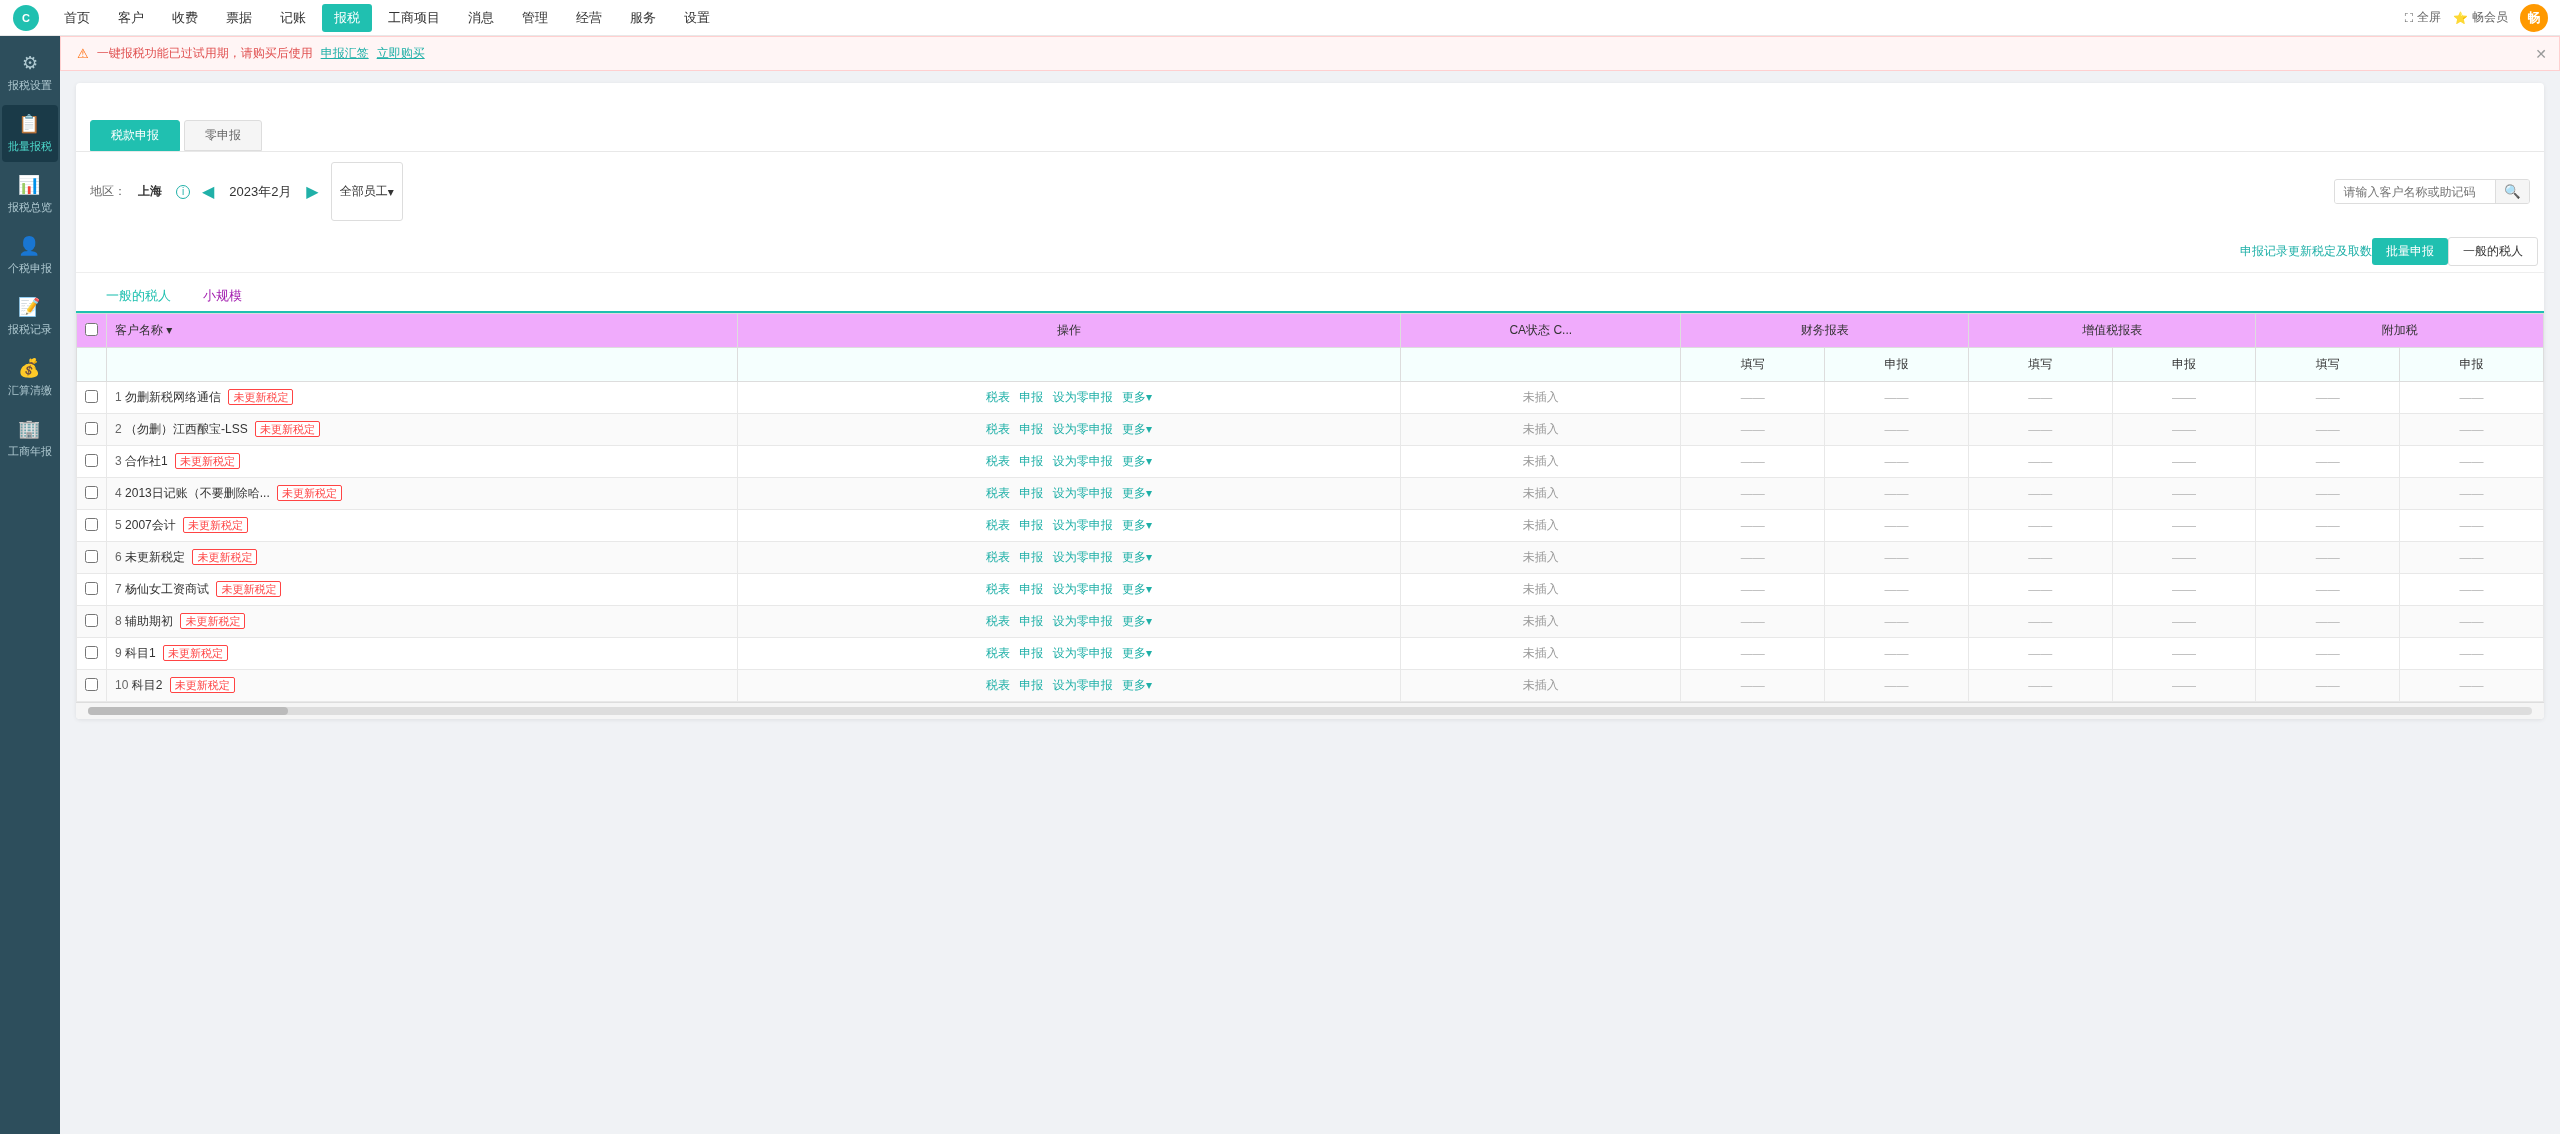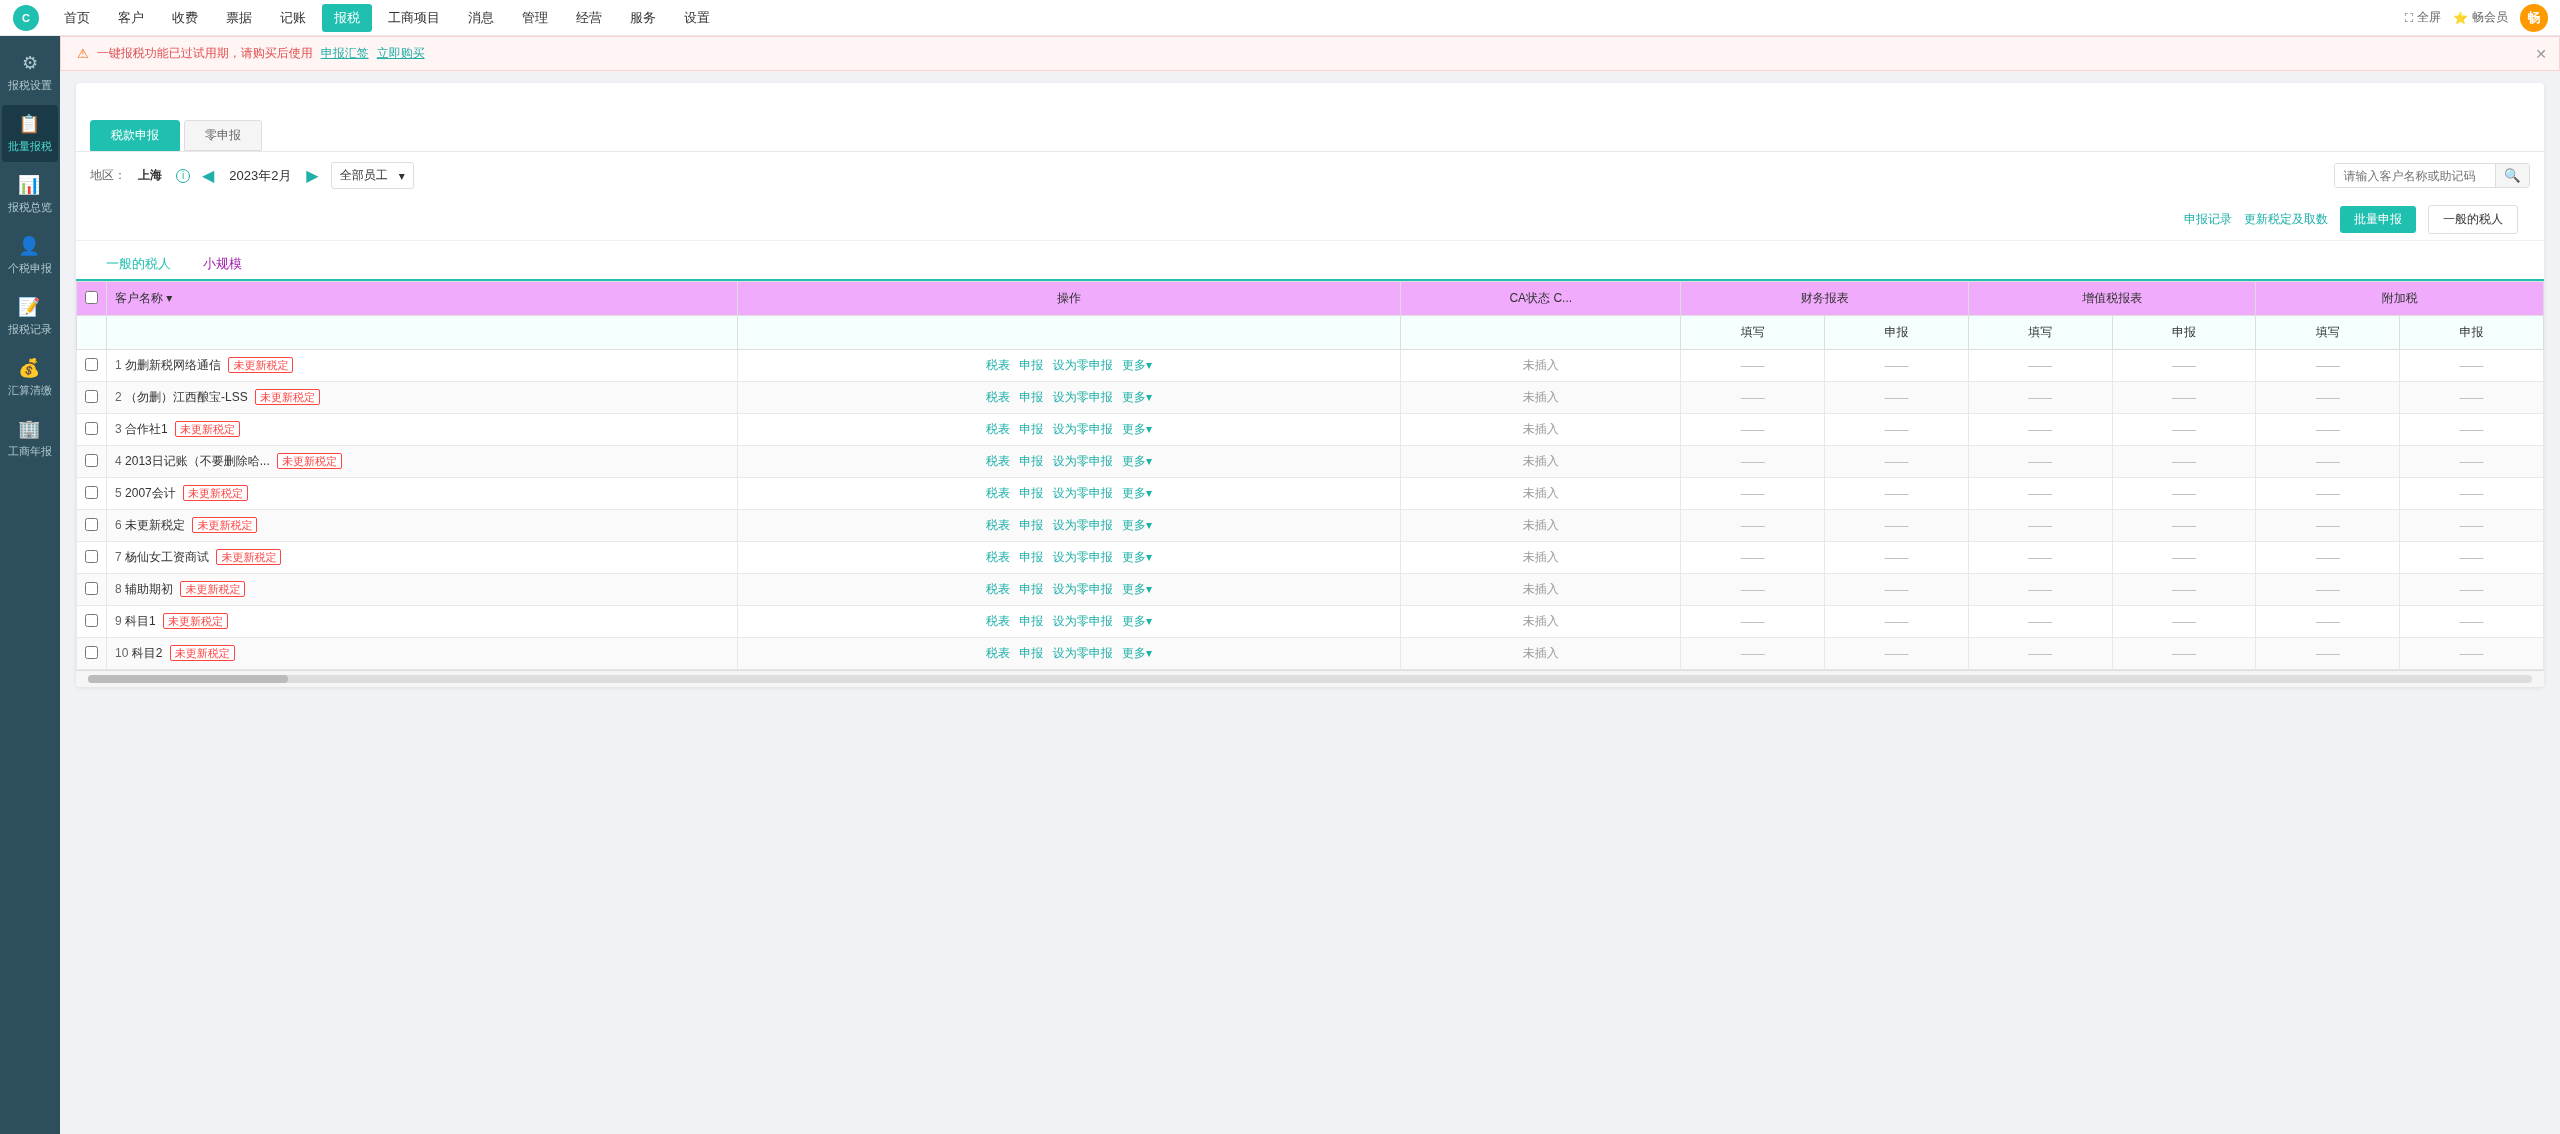--- a/index.html
+++ b/index.html
@@ -43,27 +43,27 @@
     .tab-btn { padding: 6px 20px; border: 1px solid #ddd; background: #f5f5f5; cursor: pointer; color: #666; font-size: 12px; border-radius: 3px 3px 0 0; margin-right: 4px; margin-top: 27px; }
     .tab-btn.active { background: #20c0b0; color: #fff; border-color: #20c0b0; }
 
     
     .filter-bar { display: flex; align-items: center; padding: 10px 14px; gap: 12px; flex-wrap: wrap; }
     .filter-label { color: #666; font-size: 12px; }
     .region-val { font-weight: bold; color: #333; }
     .date-nav { display: flex; align-items: center; gap: 6px; }
     .date-nav-btn { background: none; border: none; cursor: pointer; color: #20b0a8; font-size: 16px; }
     .date-display { font-size: 13px; color: #333; font-weight: 500; min-width: 80px; text-align: center; }
-    .dept-select { border: 1px solid #ddd; padding: 4px 8px; border-radius: 3px; font-size: 12px; color: #333; display: flex; align-items: center; gap: 11px; cursor: pointer; background: #fff; }
+    .dept-select { border: 1px solid #ddd; padding: 20px 8px; border-radius: 3px; font-size: 12px; color: #333; display: flex; align-items: center; gap: 0; cursor: pointer; background: #fff; }
     .search-box { display: flex; align-items: center; border: 1px solid #ddd; border-radius: 3px; overflow: hidden; margin-left: auto; }
     .search-input { border: none; outline: none; padding: 4px 8px; font-size: 12px; width: 160px; color: #999; }
     .search-btn { background: #f5f5f5; border: none; border-left: 1px solid #ddd; padding: 4px 8px; cursor: pointer; color: #666; }
 
     
-    .action-bar { display: flex; align-items: center; padding: 6px 26px; gap: 12px; border-bottom: 1px solid #eee; }
+    .action-bar { display: flex; align-items: center; padding: 6px 6px; gap: 0; border-bottom: 1px solid #eee; }
     .action-bar-spacer { flex: 1; }
     .action-link { color: #20b0a8; cursor: pointer; font-size: 12px; text-decoration: none; }
     .btn-primary { background: #20c0b0; color: #fff; border: none; padding: 5px 14px; border-radius: 3px; cursor: pointer; font-size: 12px; }
     .btn-default { background: #fff; color: #333; border: 1px solid #ddd; padding: 5px 14px; border-radius: 3px; cursor: pointer; font-size: 12px; }
 
     
     .type-tabs { display: flex; padding: 8px 14px 0; gap: 0; border-bottom: 2px solid #20c0b0; }
     .type-tab { padding: 6px 16px; cursor: pointer; font-size: 13px; color: #a21caf; border-bottom: 2px solid transparent; margin-bottom: -2px; }
     .type-tab.active { color: #20c0b0; border-bottom-color: #20c0b0; font-weight: 500; }
 

